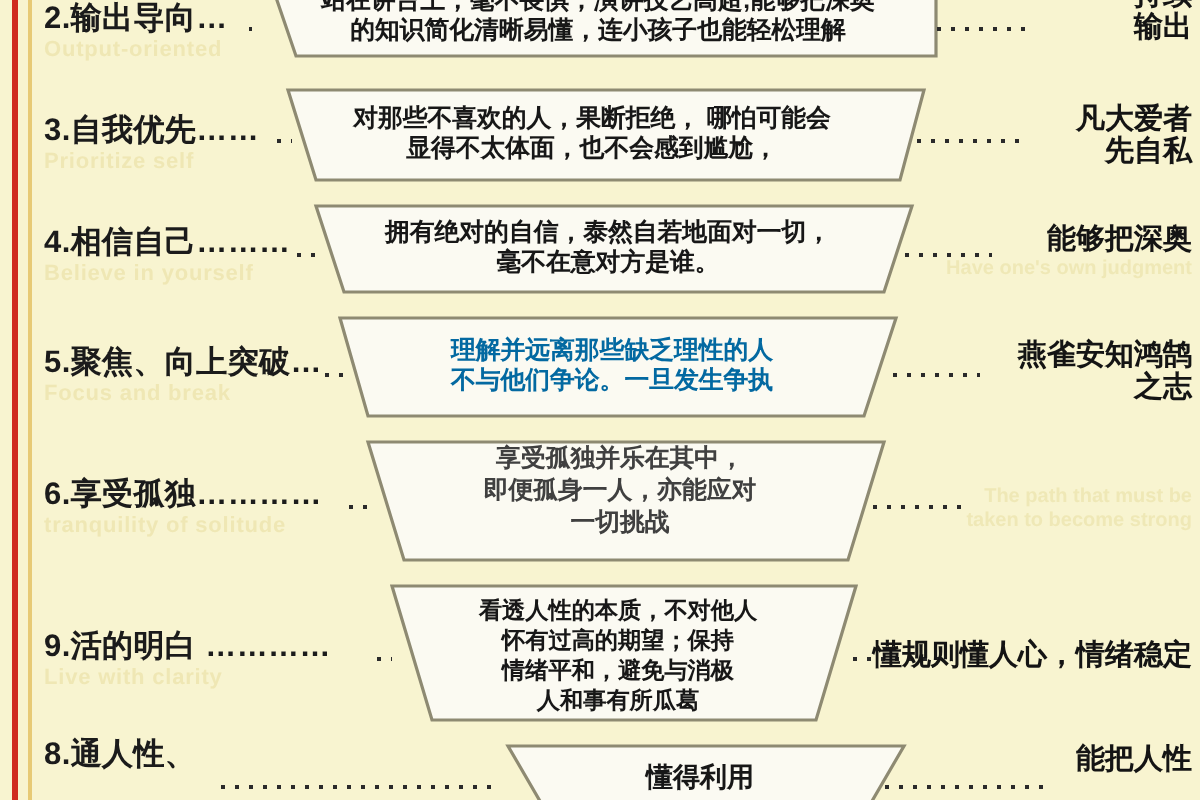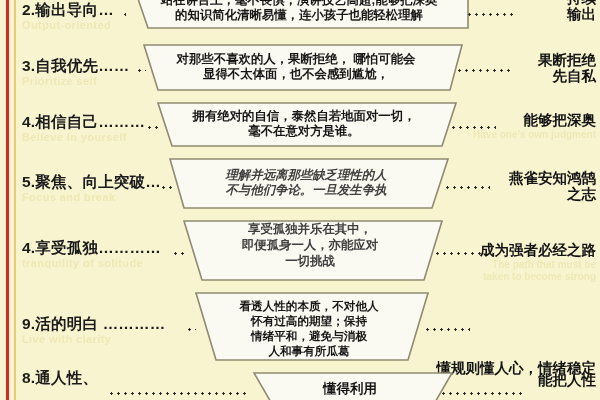--- a/index.html
+++ b/index.html
@@ -138,21 +138,21 @@
     <div class="leader" style="left:136px;top:27px;width:10px;"></div>
     <svg class="seg-shape" width="326" height="48" style="position:absolute;left:140px;top:2px;">
       <polygon points="4,1 322,1 310,46 18,46" fill="#fbfaf2" stroke="#8e8a72" stroke-width="1.6"></polygon>
     </svg>
     <div style="position:absolute;left:142px;top:4px;width:308px;height:42px;display:flex;align-items:center;justify-content:center;text-align:center;font-size:12.4px;font-weight:bold;color:#171717;line-height:1.25;">
       <span class="seg-text">对那些不喜欢的人，果断拒绝， 哪怕可能会
 显得不太体面，也不会感到尴尬，</span>
     </div>
     <div class="leader" style="left:456px;top:27px;width:56px;"></div>
     <div class="row-right" style="top:10px;">
-      <div class="right-title" style="white-space:pre-line;font-size:14.5px;">果断拒绝
+      <div class="right-title" style="white-space:pre-line;font-size:14.5px;">凡大爱者
 先自私</div>
       <div class="right-sub" style="white-space:pre-line;"></div>
     </div>
   </div>
 
   <div class="row" style="top:100px;height:56px;">
     <div class="row-left" style="top:14px;">
       <div class="left-title">4.相信自己………</div>
       <div class="left-sub">Believe in yourself</div>
     </div>
@@ -173,49 +173,48 @@
 
   <div class="row" style="top:156px;height:62px;">
     <div class="row-left" style="top:18px;">
       <div class="left-title">5.聚焦、向上突破…</div>
       <div class="left-sub">Focus and break</div>
     </div>
     <div class="leader" style="left:160px;top:30px;width:12px;"></div>
     <svg class="seg-shape" width="286" height="52" style="position:absolute;left:166px;top:2px;">
       <polygon points="4,1 282,1 266,50 18,50" fill="#fbfaf2" stroke="#8e8a72" stroke-width="1.6"></polygon>
     </svg>
-    <div style="position:absolute;left:172px;top:4px;width:268px;height:46px;display:flex;align-items:center;justify-content:center;text-align:center;font-size:12.4px;font-weight:bold;color:#404040;line-height:1.25;font-style:italic;">
+    <div style="position:absolute;left:172px;top:4px;width:268px;height:46px;display:flex;align-items:center;justify-content:center;text-align:center;font-size:12.4px;font-weight:bold;color:#0369a1;line-height:1.25;">
       <span class="seg-text">理解并远离那些缺乏理性的人
 不与他们争论。一旦发生争执</span>
     </div>
     <div class="leader" style="left:444px;top:30px;width:46px;"></div>
     <div class="row-right" style="top:14px;">
       <div class="right-title" style="white-space:pre-line;font-size:14.5px;">燕雀安知鸿鹄
 之志</div>
       <div class="right-sub" style="white-space:pre-line;"></div>
     </div>
   </div>
 
   <div class="row" style="top:218px;height:72px;">
     <div class="row-left" style="top:22px;">
-      <div class="left-title">4.享受孤独…………</div>
+      <div class="left-title">6.享受孤独…………</div>
       <div class="left-sub">tranquility of solitude</div>
     </div>
     <div class="leader" style="left:172px;top:34px;width:14px;"></div>
     <svg class="seg-shape" width="266" height="62" style="position:absolute;left:180px;top:2px;">
       <polygon points="4,1 262,1 244,60 22,60" fill="#fbfaf2" stroke="#8e8a72" stroke-width="1.6"></polygon>
     </svg>
     <div style="position:absolute;left:188px;top:4px;width:244px;height:56px;display:flex;align-items:flex-start;justify-content:center;text-align:center;font-size:12.4px;font-weight:bold;color:#404040;line-height:1.28;">
       <span class="seg-text">享受孤独并乐在其中，
 即便孤身一人，亦能应对
 一切挑战</span>
     </div>
     <div class="leader" style="left:434px;top:34px;width:48px;"></div>
     <div class="row-right" style="top:24px;">
-      <div class="right-title" style="white-space:pre-line;font-size:14.5px;">成为强者必经之路</div>
       <div class="right-sub" style="white-space:pre-line;">The path that must be
 taken to become strong</div>
     </div>
   </div>
 
   <div class="row" style="top:290px;height:78px;">
     <div class="row-left" style="top:26px;">
       <div class="left-title">9.活的明白 …………</div>
       <div class="left-sub">Live with clarity</div>
     </div>
@@ -224,21 +223,21 @@
       <polygon points="4,1 236,1 216,68 24,68" fill="#fbfaf2" stroke="#8e8a72" stroke-width="1.6"></polygon>
     </svg>
     <div style="position:absolute;left:198px;top:4px;width:222px;height:68px;display:flex;align-items:center;justify-content:center;text-align:center;font-size:11.6px;font-weight:bold;color:#171717;line-height:1.3;">
       <span class="seg-text">看透人性的本质，不对他人
 怀有过高的期望；保持
 情绪平和，避免与消极
 人和事有所瓜葛</span>
     </div>
     <div class="leader" style="left:424px;top:38px;width:46px;"></div>
     <div class="row-right" style="top:30px;width:290px;">
-      <div class="right-title" style="white-space:pre-line;font-size:14.5px;margin-top:40px;">懂规则懂人心，情绪稳定</div>
+      <div class="right-title" style="white-space:pre-line;font-size:14.5px;">懂规则懂人心，情绪稳定</div>
       <div class="right-sub" style="white-space:pre-line;"></div>
     </div>
   </div>
 
   <div class="row" style="top:368px;height:40px;">
     <div class="row-left" style="top:2px;">
       <div class="left-title">8.通人性、</div>
       <div class="left-sub"></div>
     </div>
     <div class="leader" style="left:108px;top:24px;width:140px;"></div>

